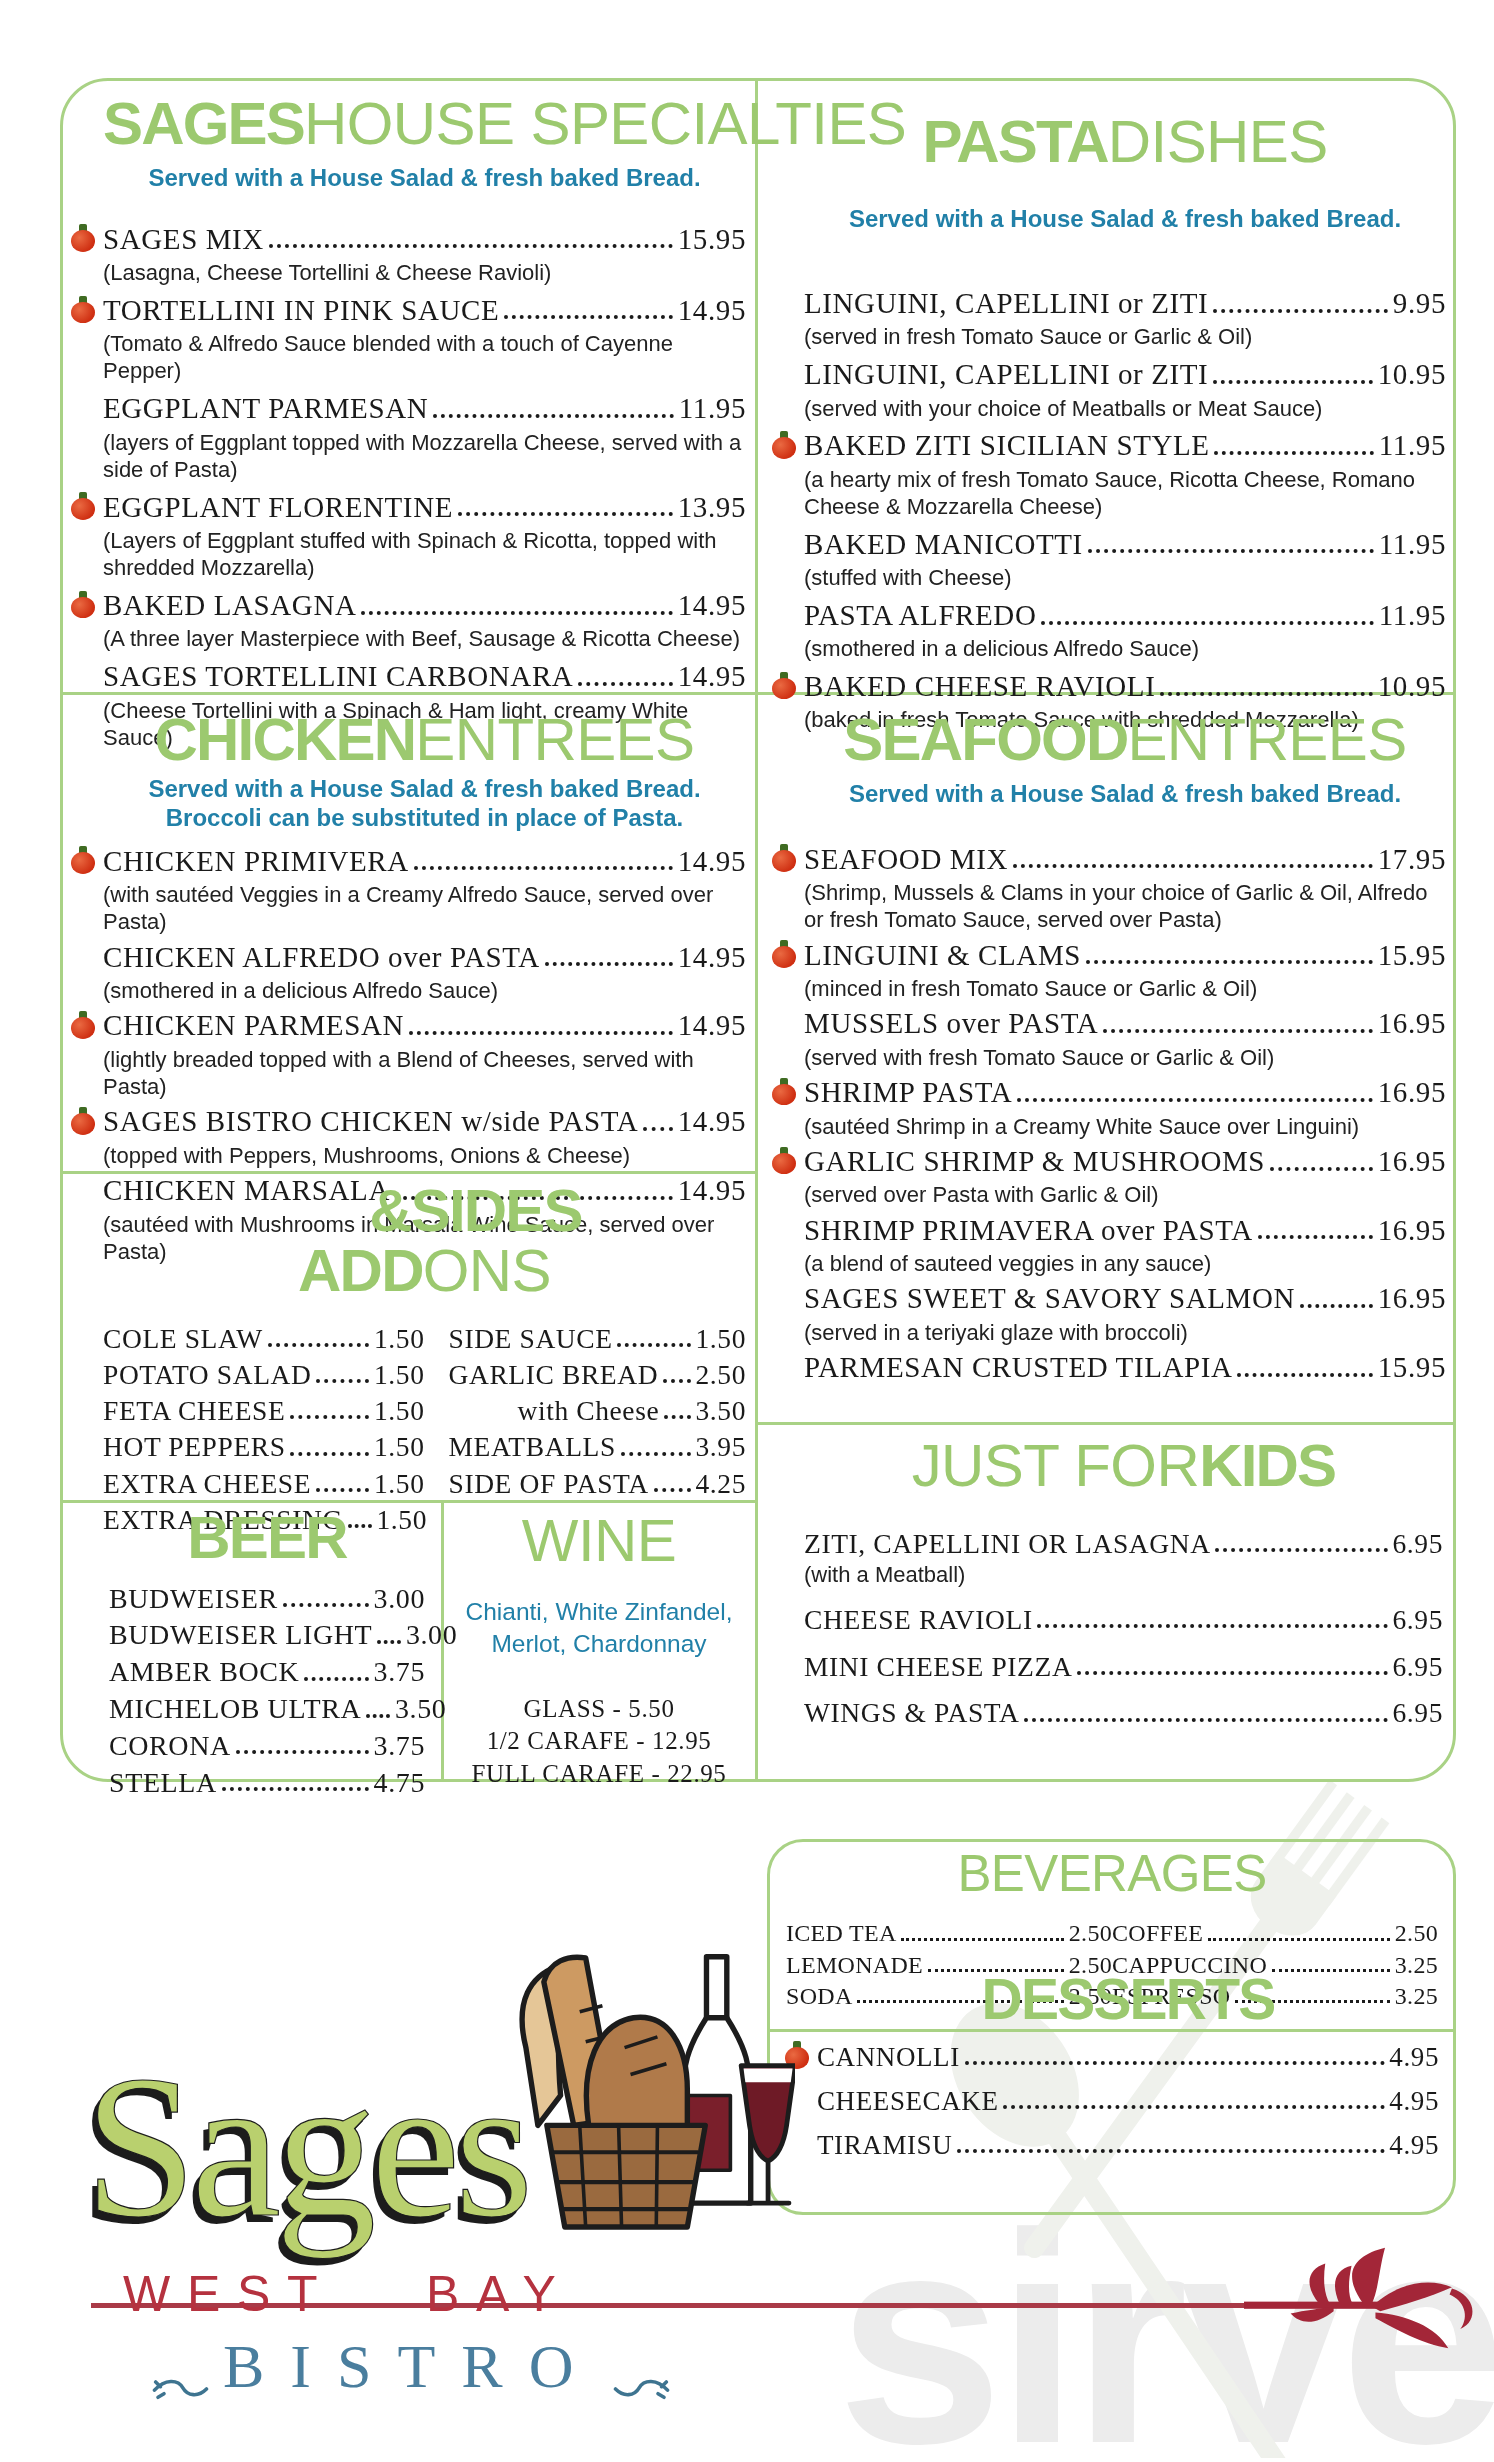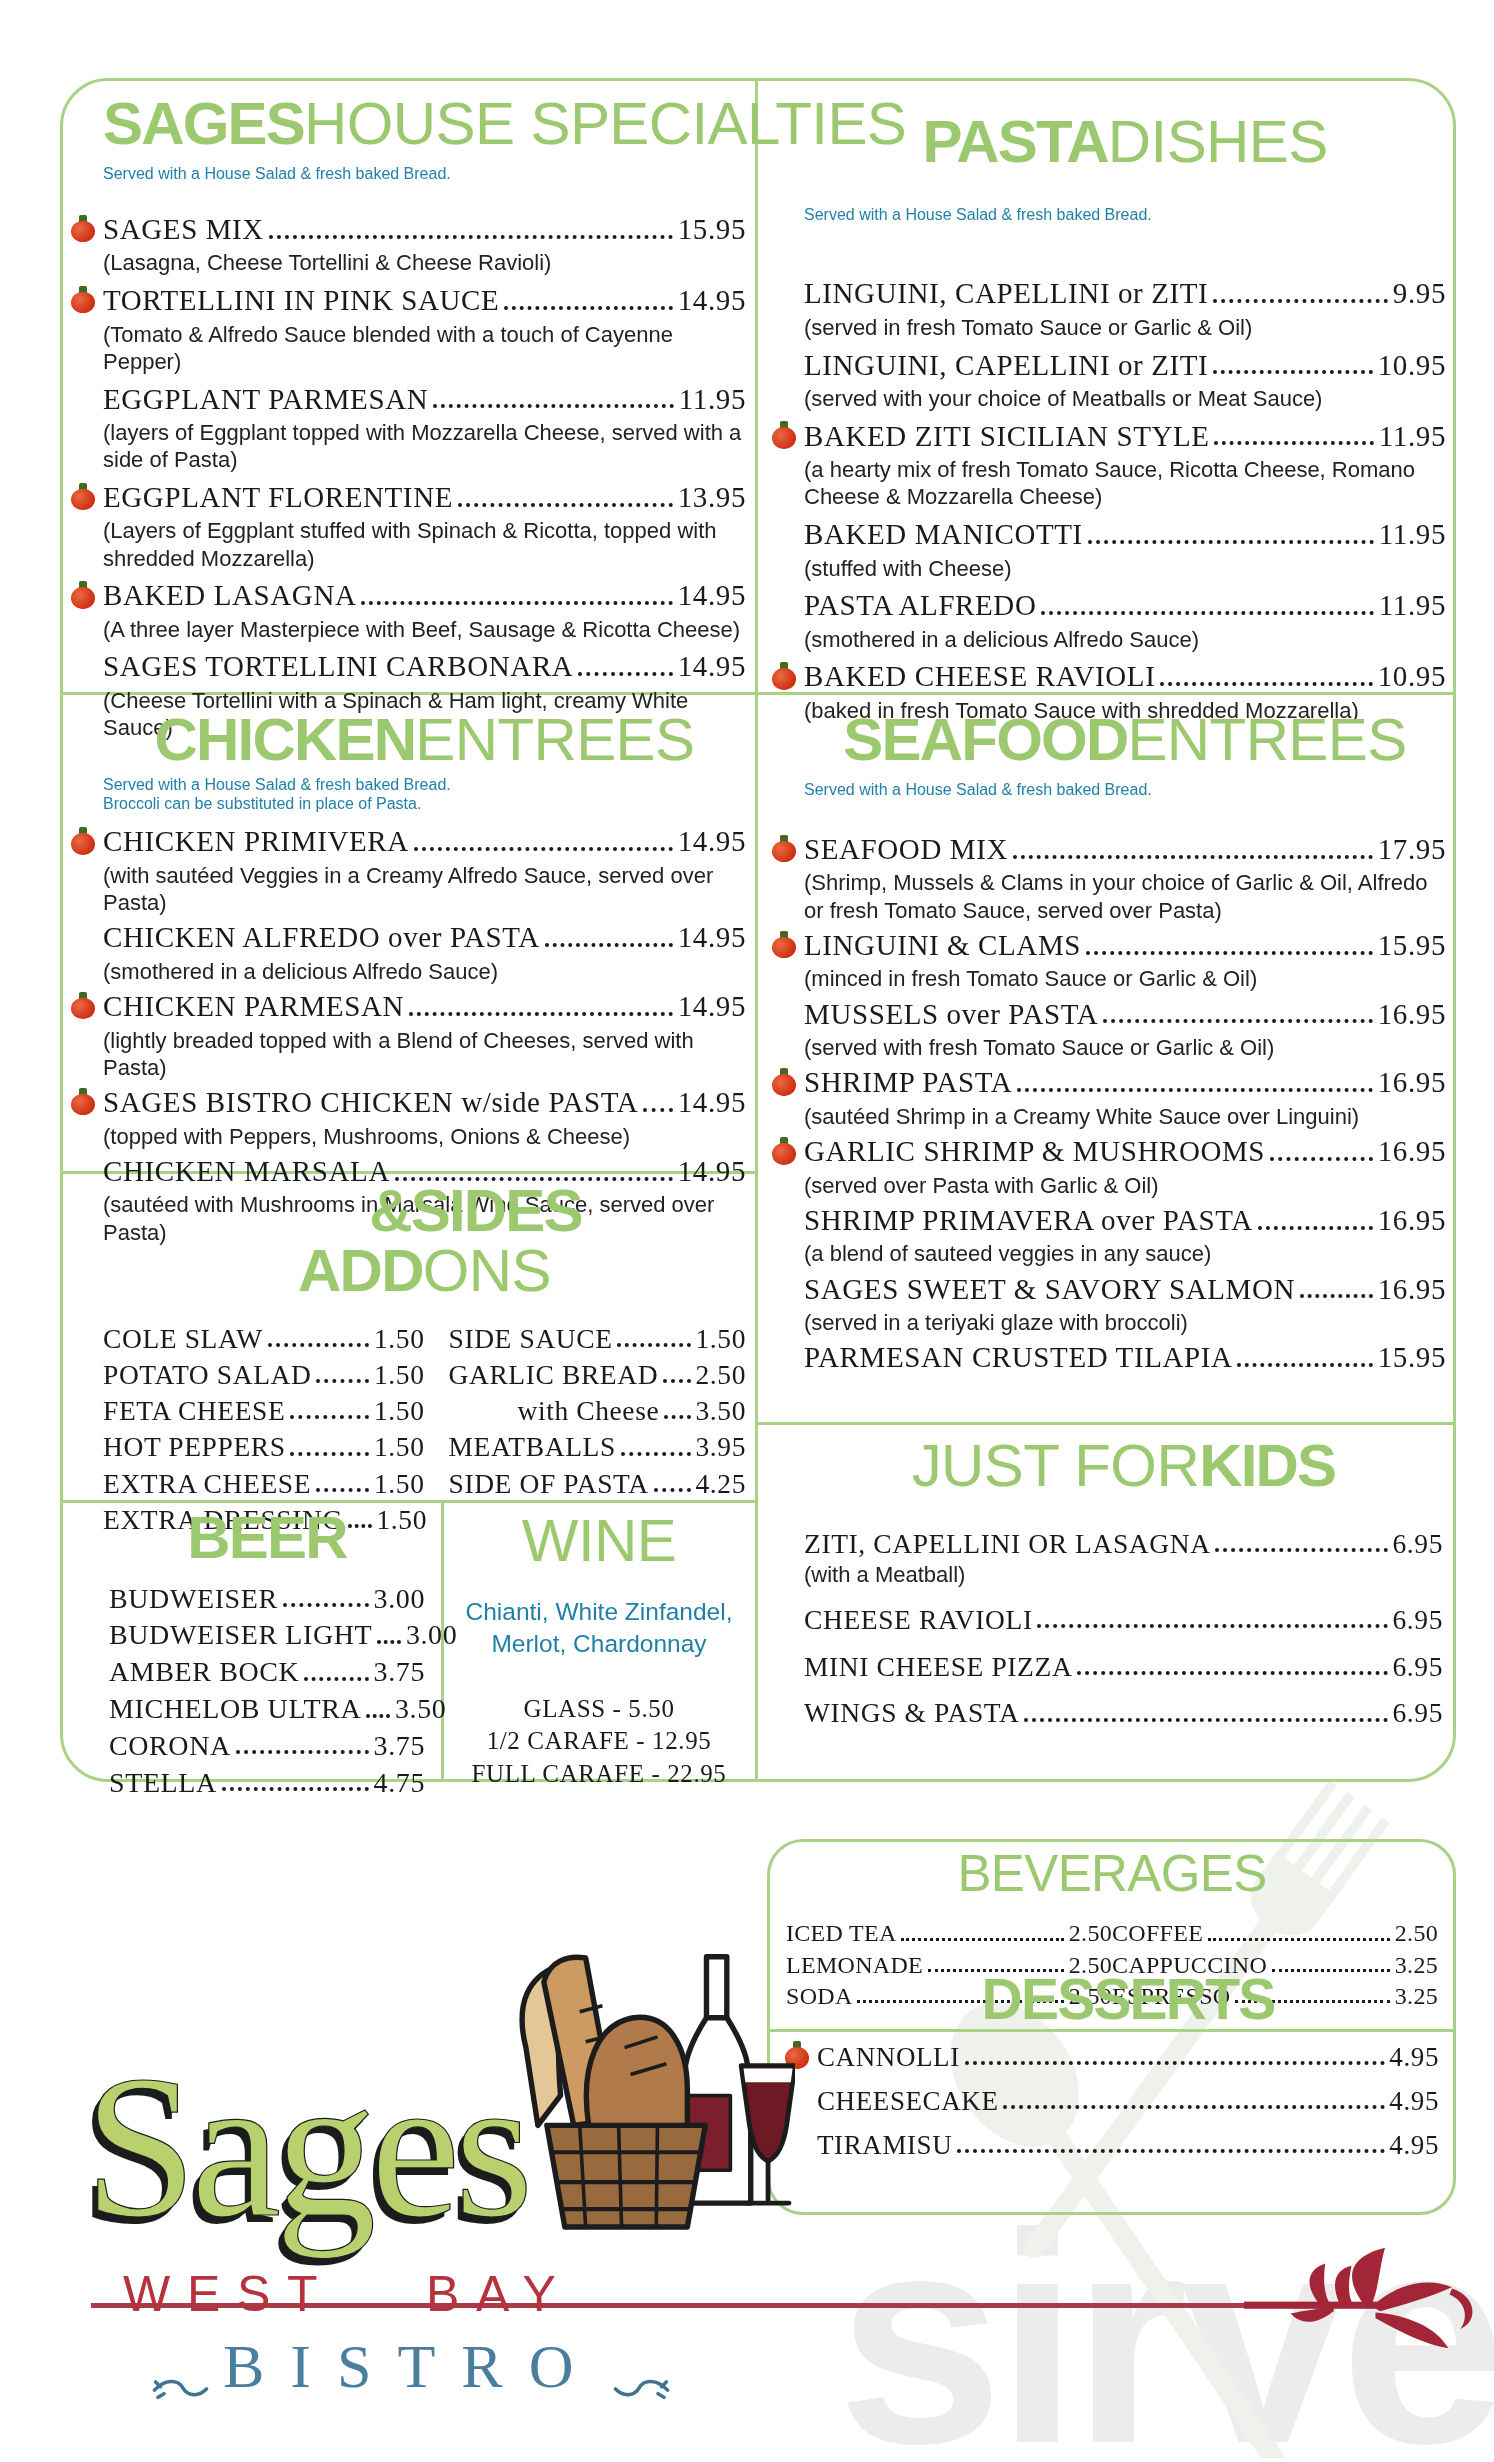--- a/index.html
+++ b/index.html
@@ -20,21 +20,21 @@
   .frame{z-index:1;background:var(--border_green)}
   #outer{left:60px;top:78px;width:1396px;height:1704px;background:none;
     border:3px solid var(--border_green);border-radius:48px}
   #bevbox{left:767px;top:1839px;width:689px;height:376px;background:none;
     border:3px solid var(--border_green);border-radius:36px;z-index:1}
   
   .sec{position:absolute;z-index:2;padding-left:31px}
   .title{text-align:center;color:var(--green);font-size:60px;line-height:1.02;white-space:nowrap}
   .tb{font-weight:800;letter-spacing:-1.8px}
   .tl{font-weight:300;letter-spacing:-0.6px}
-  .sub{color:var(--blue);font-size:16px;font-weight:400;line-height:1.2;margin-top:9.6px}
+  .sub{text-align:center;color:var(--blue);font-size:24px;font-weight:700;line-height:1.2;margin-top:9.6px}
   .items{margin-top:31px}
   .row{display:flex;align-items:flex-end;position:relative;
        font-family:"Liberation Serif",serif;font-size:29px;line-height:1.1;margin-top:6px;letter-spacing:0.6px}
   .nm{white-space:nowrap}
   .pr{white-space:nowrap}
   .leader{flex:1;border-bottom:4.2px dotted #1b1b1b;margin:0 4.8px 7.2px 4.8px;min-width:24px}
   .ds{font-family:"Liberation Sans",sans-serif;font-weight:300;font-size:22px;line-height:1.24;
       color:#222;margin:3.6px 0 8.4px 0}
   .tom{position:absolute;left:-32px;bottom:3.6px;width:24px;height:27.5px}
   .tom::before{content:"";position:absolute;left:8.4px;top:0;width:7.2px;height:9.6px;background:#3f6b22;border-radius:1.8px}

